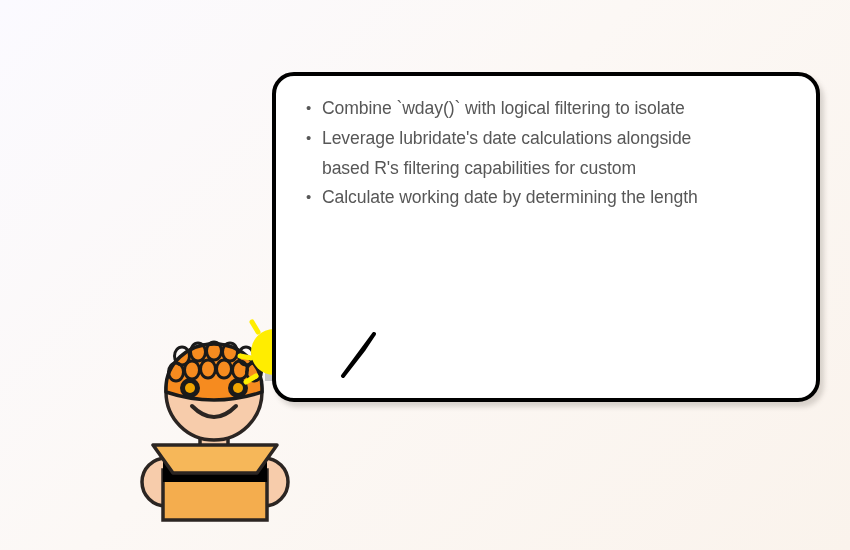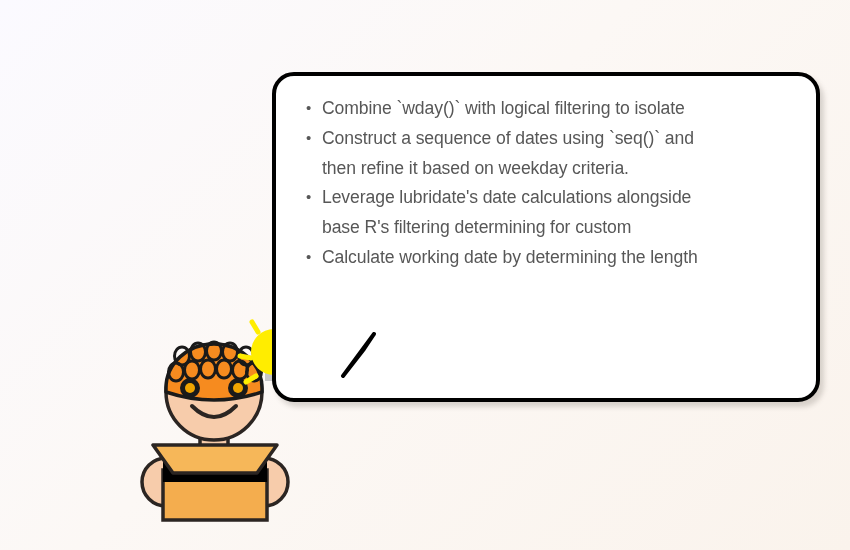--- a/index.html
+++ b/index.html
@@ -89,28 +89,24 @@
 
 <div id="scene">
 
   <div id="speech-bubble">
     <ul id="bubble-list">
 
       <li>
         <span>Combine `wday()` with logical filtering to isolate</span><br>
       </li>
 
-      <li>
-        <span>Construct a sequence of dates using `seq()` and</span><br>
-        <span>then refine it based on weekday criteria.</span>
-      </li>
 
       <li>
         <span>Leverage lubridate's date calculations alongside</span><br>
-        <span>base R's filtering determining for custom</span><br>
+        <span>based R's filtering capabilities for custom</span><br>
       </li>
 
       <li>
         <span>Calculate working date by determining the length</span><br>
       </li>
 
     </ul>
   </div>
 
   <svg id="bubble-tail" class="svg-layer" viewBox="0 0 60 48">

